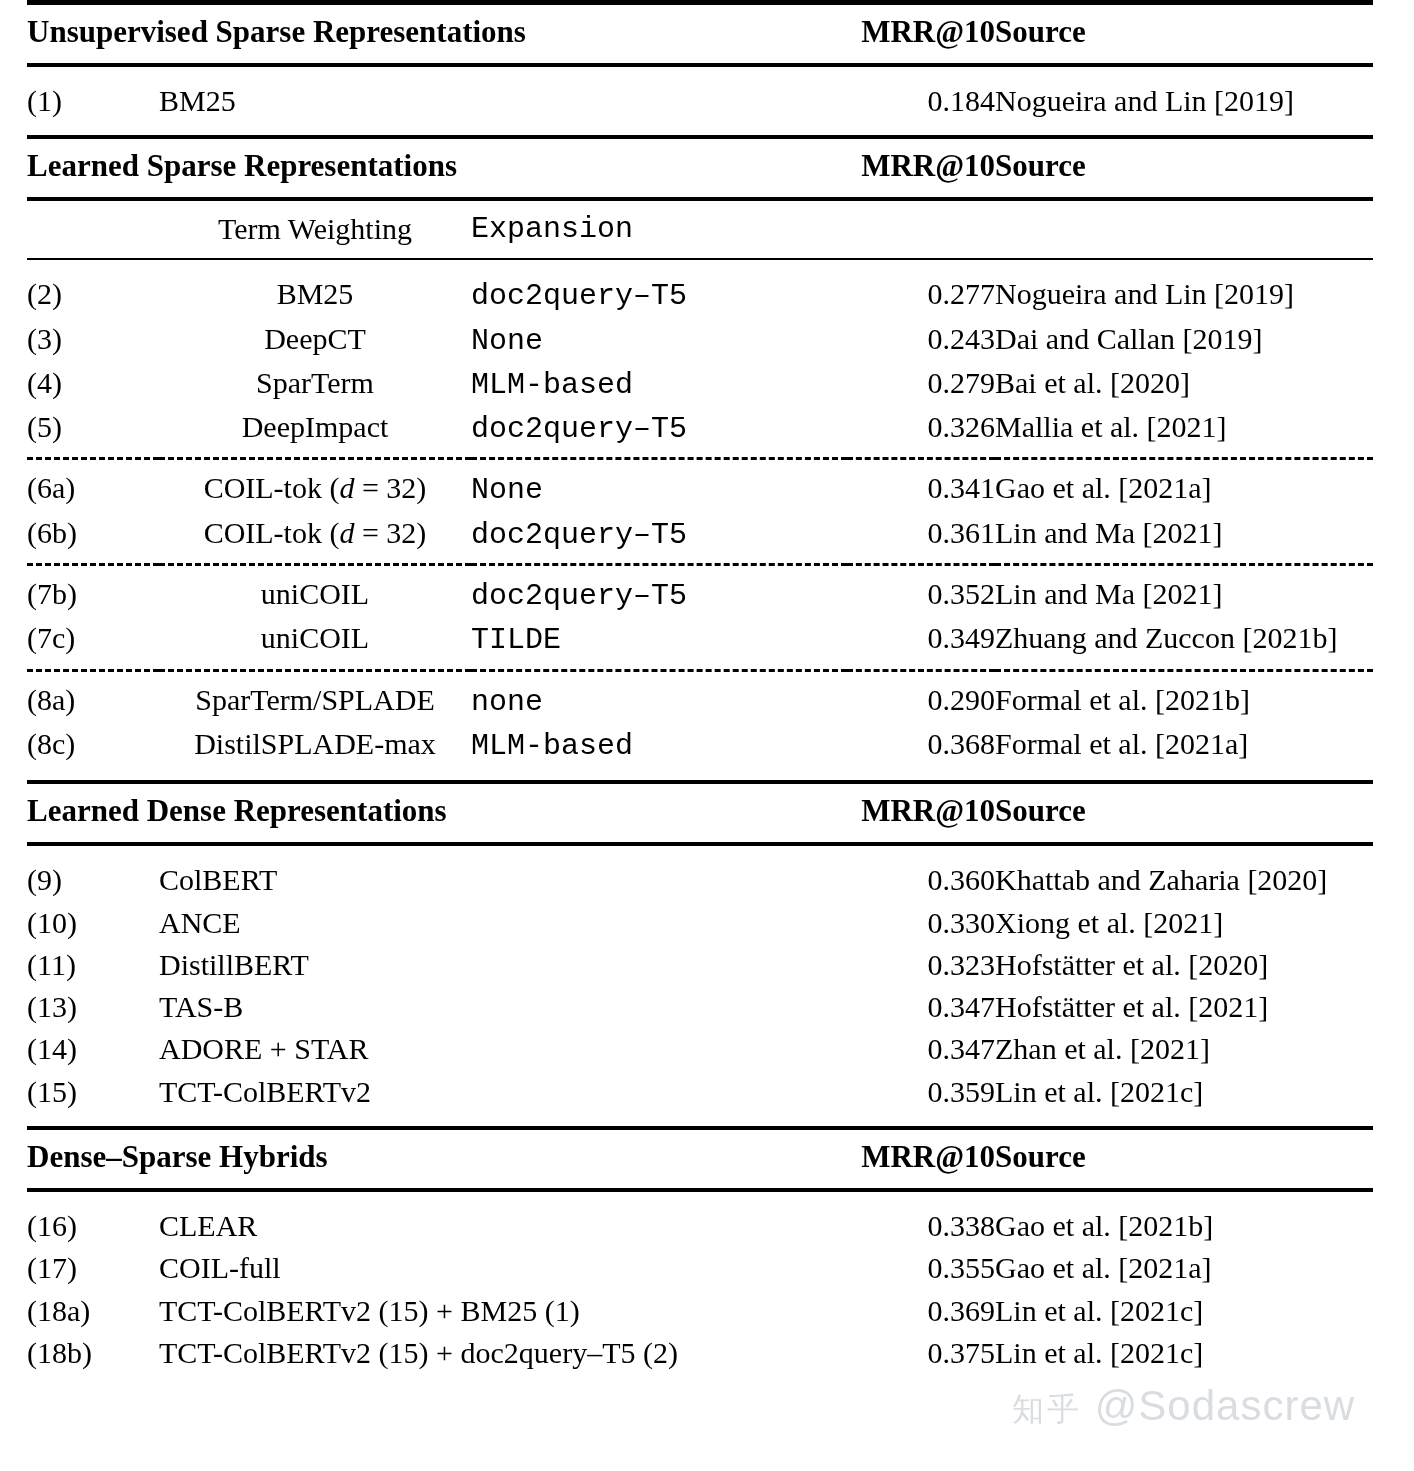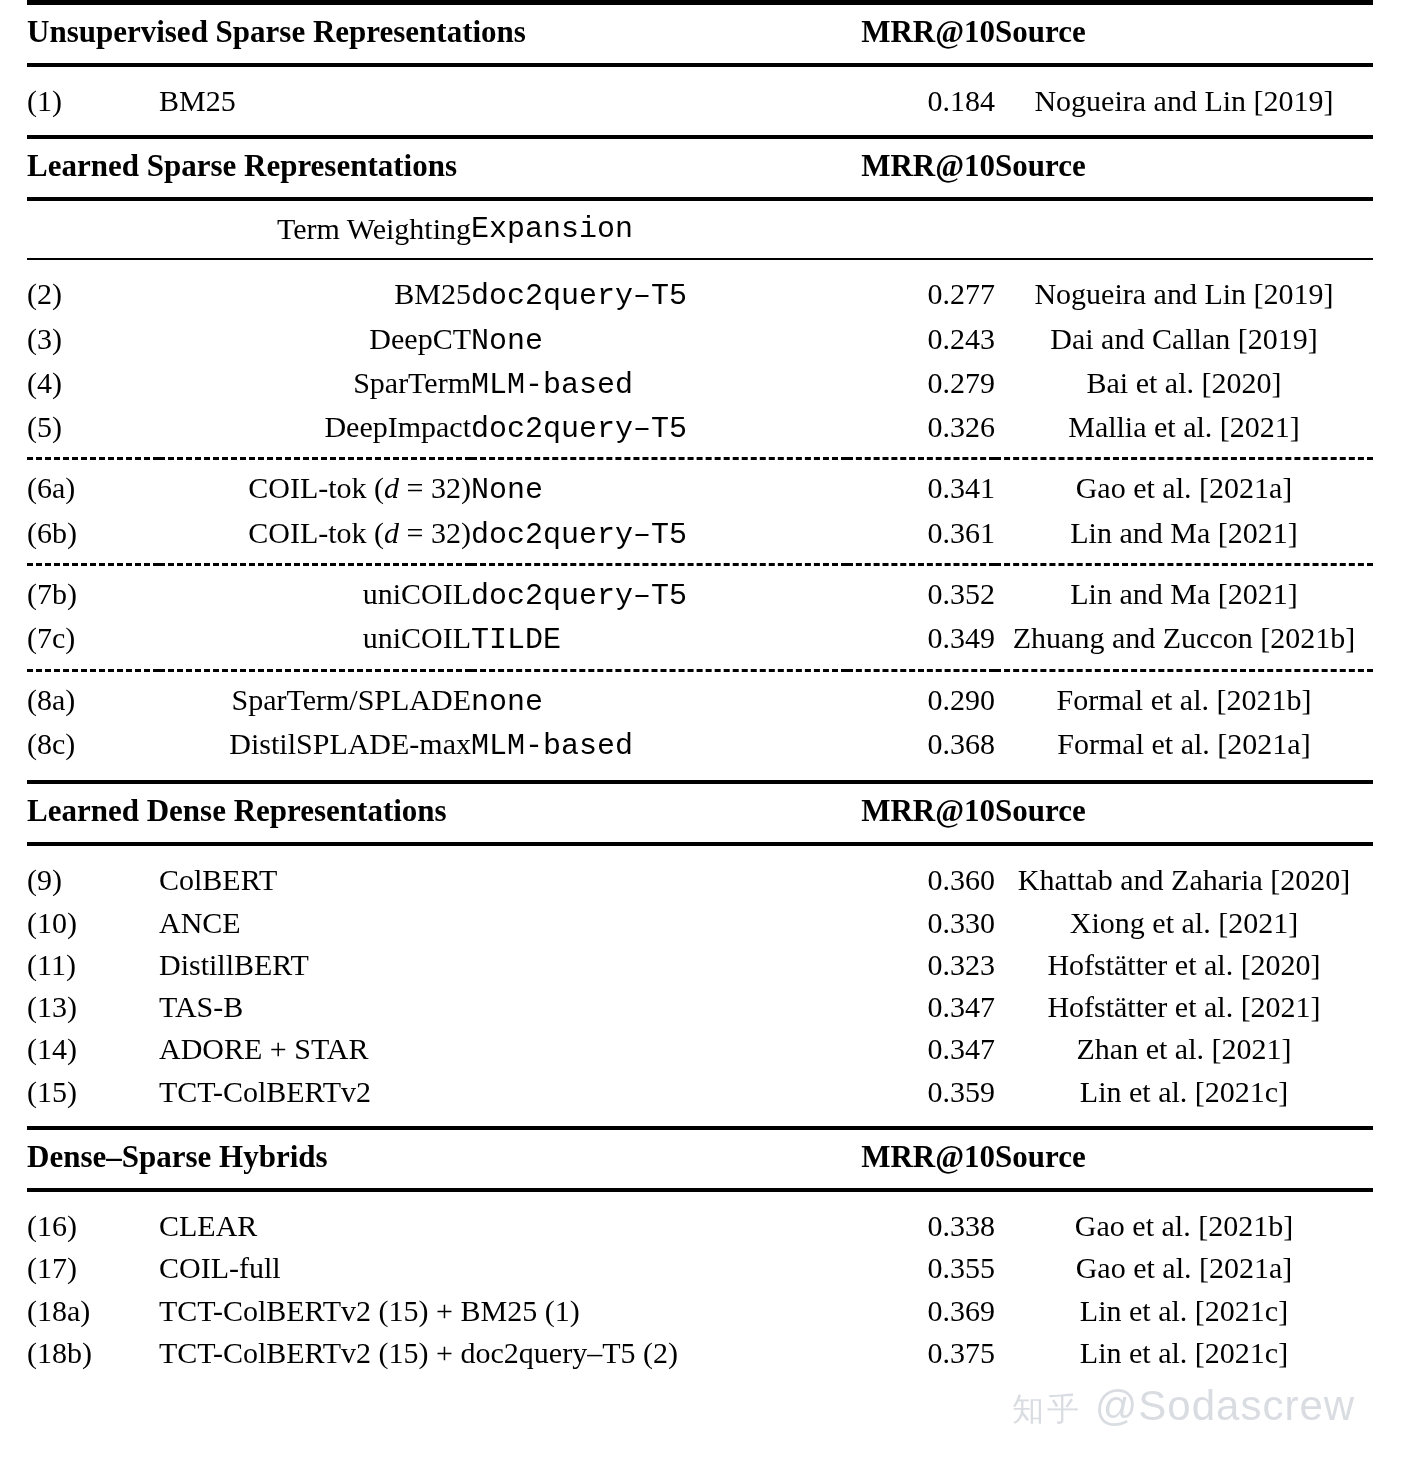--- a/index.html
+++ b/index.html
@@ -102,24 +102,24 @@
 
   
   tr.datarow > td {
     font-size: 30px;
     padding: 3px 0 3px 0;
     line-height: 1.21;
     white-space: nowrap;
     vertical-align: baseline;
   }
   td.cell-id   { text-align: left;  padding-left: 18px; }
-  td.cell-term { text-align: right;  padding-left: 2px; }
+  td.cell-term { text-align: center;  padding-left: 2px; }
   td.cell-exp  { text-align: left;  padding-left: 2px; font-family: Liberation Mono, monospace; }
   td.cell-mrr  { text-align: right; padding-right: 6px; }
-  td.cell-src  { text-align: center;  padding-left: 16px; }
+  td.cell-src  { text-align: left;  padding-left: 16px; }
 
   td.cell-term-wide { text-align: left; padding-left: 2px; }
 
   .mathit {
     font-style: italic;
     font-family: "Liberation Serif", "DejaVu Serif", serif;
   }
 
   
   .watermark {

